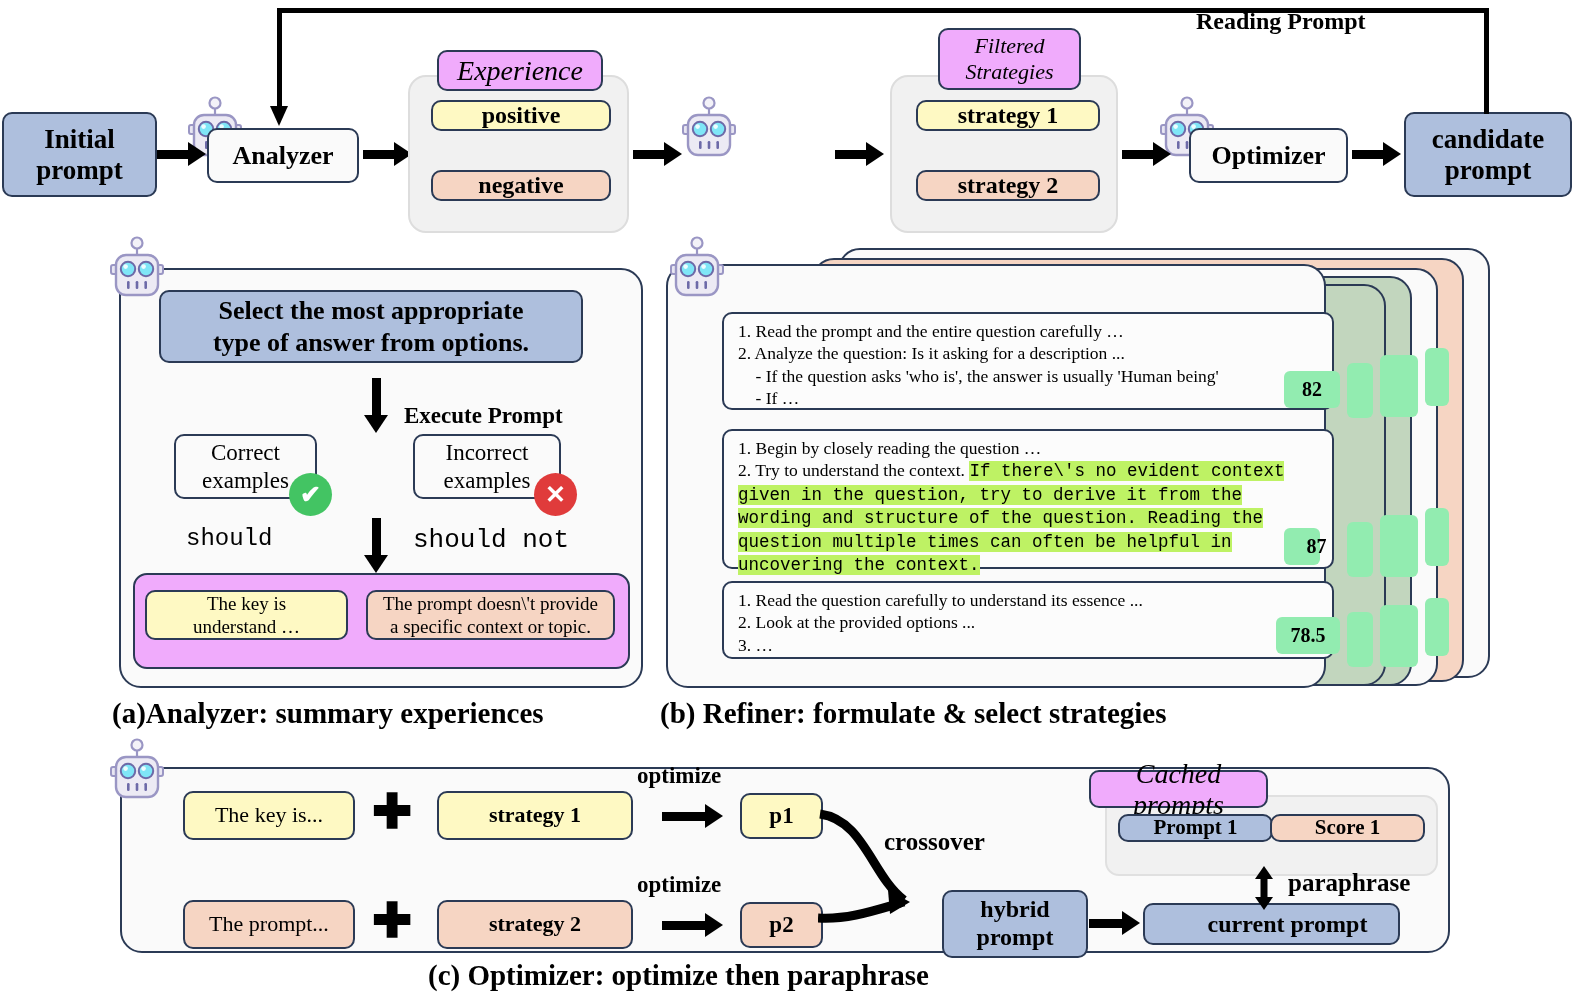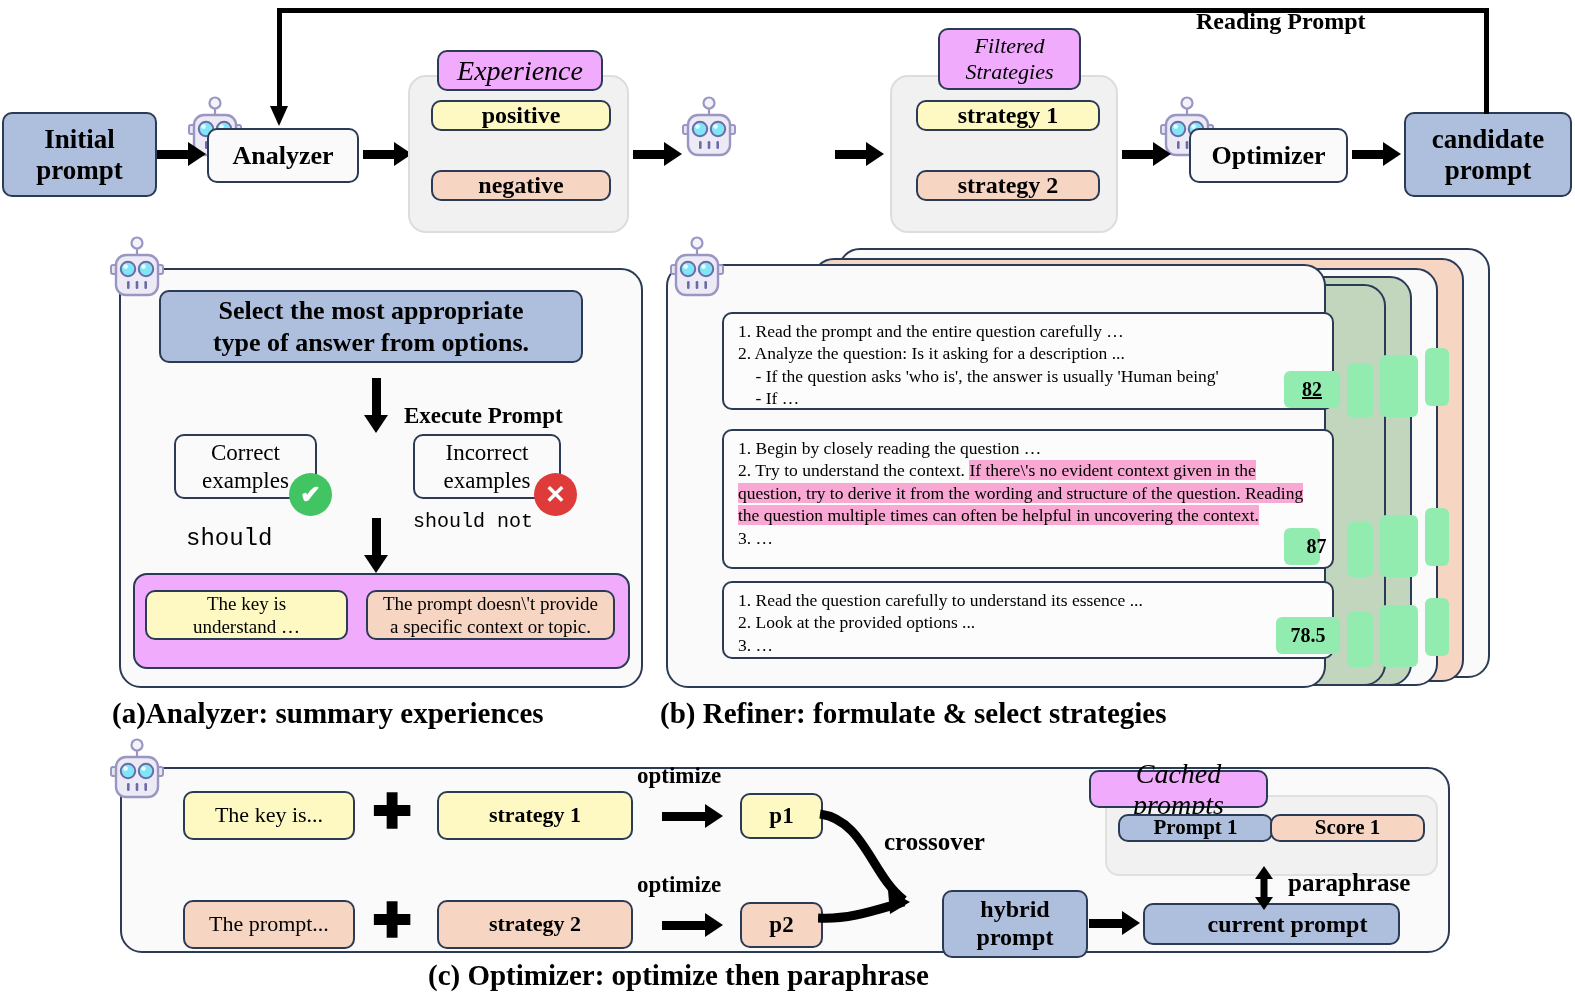--- a/index.html
+++ b/index.html
@@ -73,21 +73,21 @@
     display:flex; align-items:center; justify-content:center;
     font-weight:bold; font-size:20px;
   }
   .mono { font-family:"Liberation Mono", monospace; }
 
   .stratcard {
     position:absolute; background:#fcfcfc;
     border:2px solid #2b3a55; border-radius:10px;
     font-size:17.5px; line-height:1.28; padding:6px 10px 4px 14px;
   }
-  .hl { background:#f9a8d4; }
+  .hl { background:#bef264;font-family:Liberation Mono, monospace; }
 
   .checkcirc, .xcirc {
     position:absolute; border-radius:50%;
     display:flex; align-items:center; justify-content:center;
     color:#fff; font-weight:bold;
   }
   .checkcirc { background:#43c463; }
   .xcirc { background:#e03b3b; }
 
   .plus { position:absolute; color:#000; }
@@ -234,21 +234,21 @@
 
   <div class="box white abs" style="left:174px;top:434px;width:143px;height:65px;font-size:23px;white-space:pre-line;line-height:1.2;">Correct
 examples</div>
   <div class="checkcirc" style="left:289px;top:473px;width:43px;height:43px;font-size:25px;">✔</div>
 
   <div class="box white abs" style="left:413px;top:434px;width:148px;height:65px;font-size:23px;white-space:pre-line;line-height:1.2;">Incorrect
 examples</div>
   <div class="xcirc" style="left:534px;top:473px;width:43px;height:43px;font-size:25px;">✕</div>
 
   <div class="abs mono" style="left:186px;top:525px;font-size:24px;">should</div>
-  <div class="abs mono" style="left:413px;top:510px;font-size:20px;">should not</div>
+  <div class="abs mono" style="left:413px;top:525px;font-size:26px;">should not</div>
 
   <div class="varrow" style="left:372px;top:518px;height:38px;"></div>
 
   <div class="box yellow abs" style="left:133px;top:573px;width:497px;height:96px;border-radius:14px;"></div>
 
   <div class="abs" style="left:145px;top:590px;width:203px;height:64px;">
     <div class="layer green" style="left:8px;top:-6px;"></div>
     <div class="layer green box" style="font-size:19px;white-space:pre-line;line-height:1.22;"><span>The key is
 understand …</span></div>
   </div>
@@ -284,21 +284,21 @@
       <rect x="36.4" y="45" width="2.6" height="8" rx="1.2" fill="#6d6aa8"></rect>
     </svg>
   </div>
 
   <div class="stratcard" style="left:722px;top:312px;width:612px;height:98px;">
     <div>1. Read the prompt and the entire question carefully …</div>
     <div>2. Analyze the question: Is it asking for a description ...</div>
     <div style="white-space:pre;">    - If the question asks 'who is', the answer is usually 'Human being'</div>
     <div style="white-space:pre;">    - If …</div>
   </div>
-  <div class="badge" style="left:1284px;top:371px;width:56px;height:37px;text-decoration:underline;">82</div>
+  <div class="badge" style="left:1284px;top:371px;width:56px;height:37px;">82</div>
 
   <div class="stratcard" style="left:722px;top:429px;width:612px;height:140px;">
     <div>1. Begin by closely reading the question …</div>
     <div>
       <span>2. Try to understand the context. </span><span class="hl">If there\'s no evident context given in the question, try to derive it from the wording and structure of the question. Reading the question multiple times can often be helpful in uncovering the context.</span>
     </div>
     <div>3. …</div>
   </div>
   <div class="badge" style="left:1284px;top:528px;width:36px;height:37px;padding-left:29px;">87</div>
 

